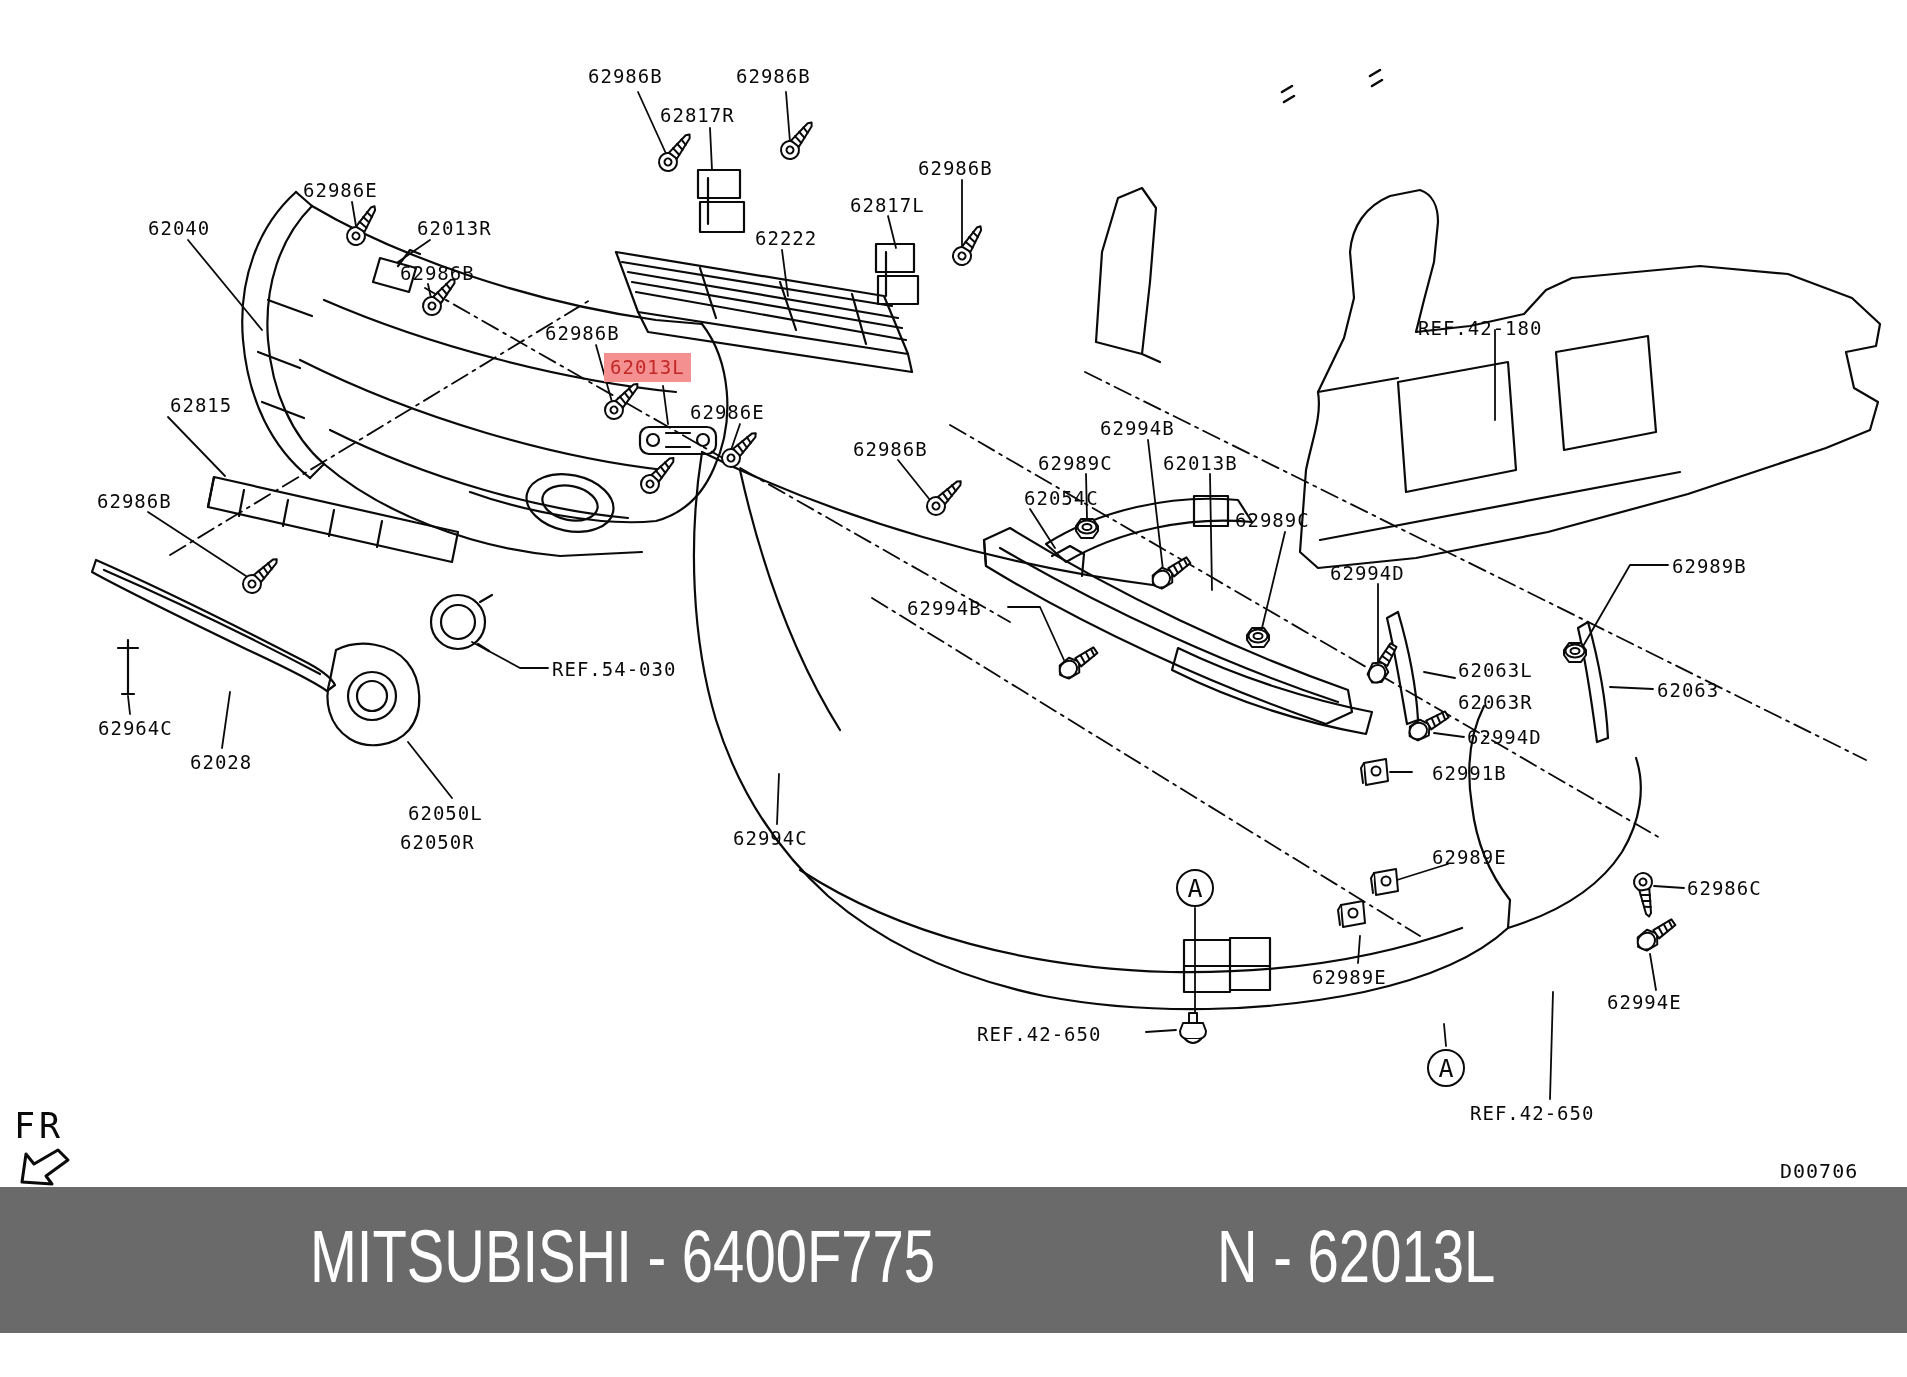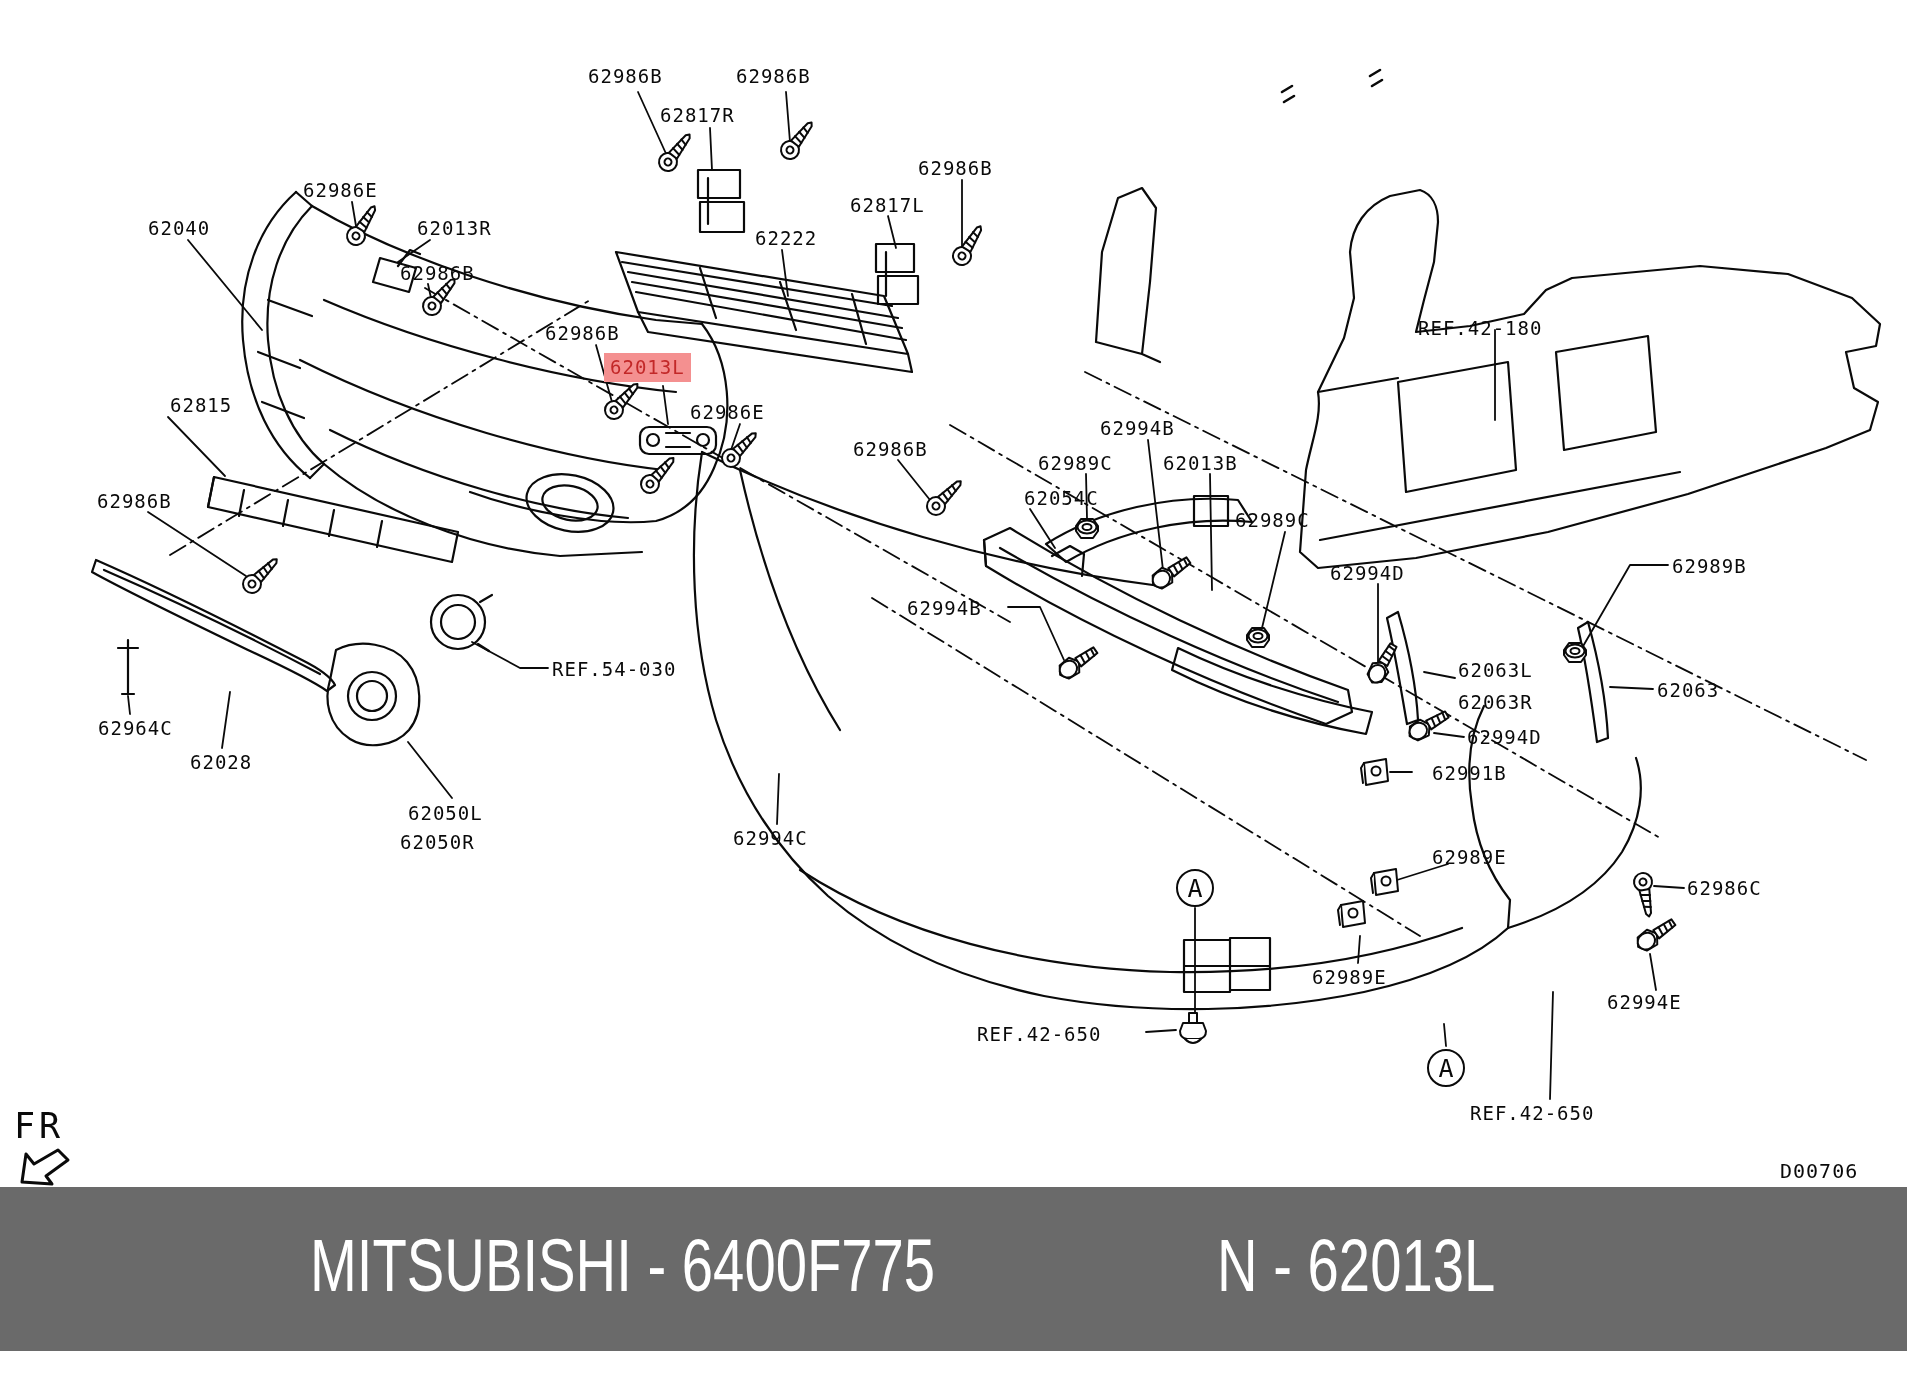--- a/index.html
+++ b/index.html
@@ -10,21 +10,21 @@
   #labels-layer{position:absolute;left:0;top:0;width:100%;height:100%;}
   .part-label{position:absolute;font-size:19px;line-height:27px;letter-spacing:1px;
               color:#0a0a0a;white-space:pre;font-family:"DejaVu Sans Mono",monospace;}
   .part-label.hl{padding:1px 6px;margin-left:-6px;margin-top:-2px;}
   .a-marker{position:absolute;width:38px;height:38px;border:2.5px solid #0a0a0a;border-radius:50%;
             display:flex;align-items:center;justify-content:center;font-size:25px;color:#0a0a0a;
             background:#fff;box-sizing:border-box;}
   .fr-block{position:absolute;left:14px;top:1106px;color:#0a0a0a;}
   .fr-block .fr-text{font-size:35px;letter-spacing:4px;}
   .doc-code{position:absolute;left:1780px;top:1159px;font-size:20px;color:#0a0a0a;letter-spacing:1px;}
-  .banner{position:absolute;left:0;top:1187px;width:1907px;height:164px;}
+  .banner{position:absolute;left:0;top:1187px;width:1907px;height:146px;}
   .banner span{position:absolute;top:50%;font-family:"Liberation Sans",sans-serif;
                font-size:74px;white-space:pre;transform:translateY(-54%) scaleX(0.76);
                transform-origin:left center;}
   .banner .b-left{left:310px;}
   .banner .b-right{left:1217px;}
 </style>
 </head>
 <body>
 
 <div class="stage">

